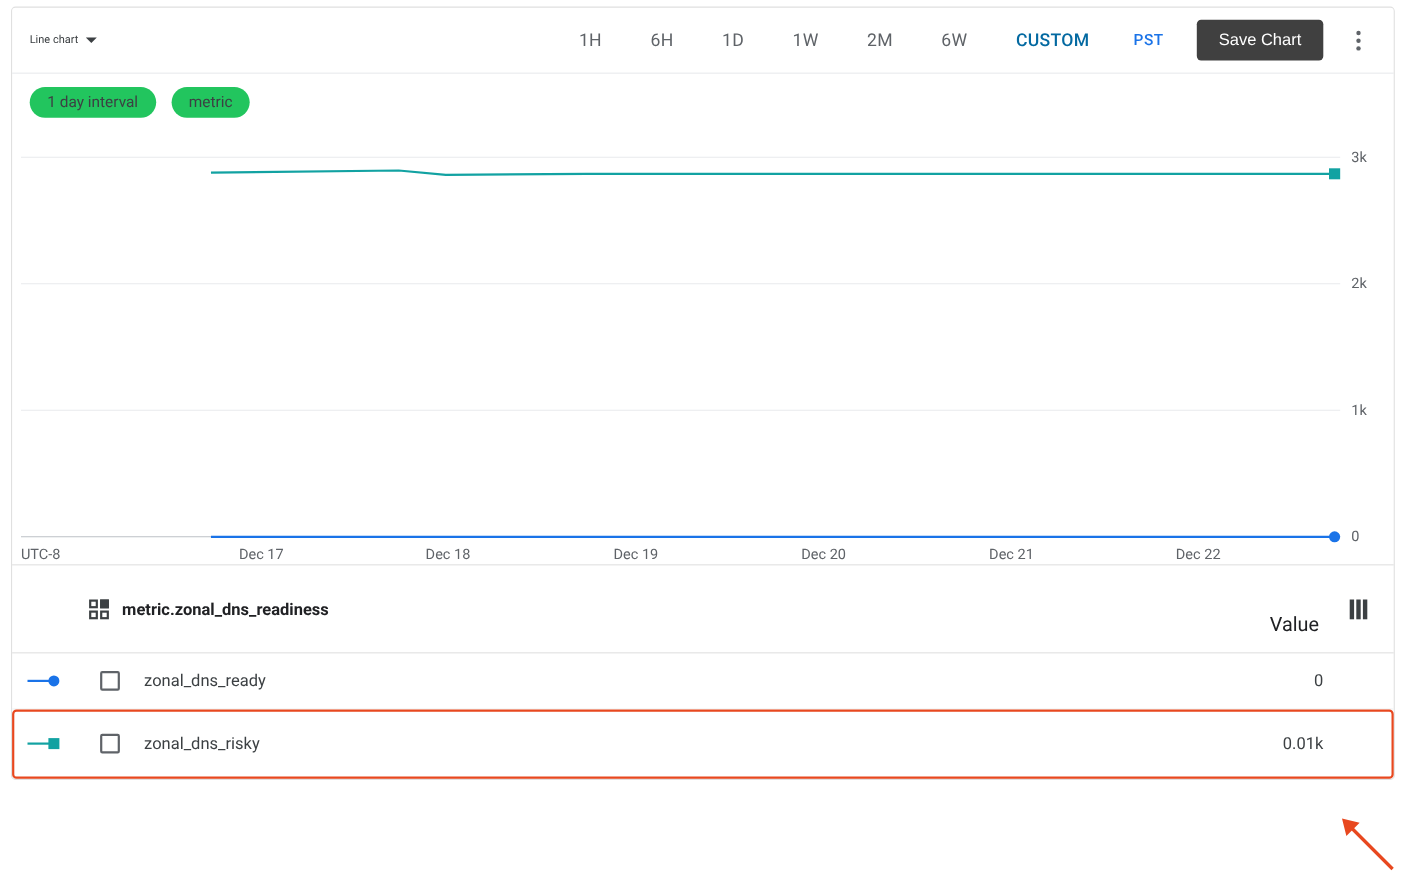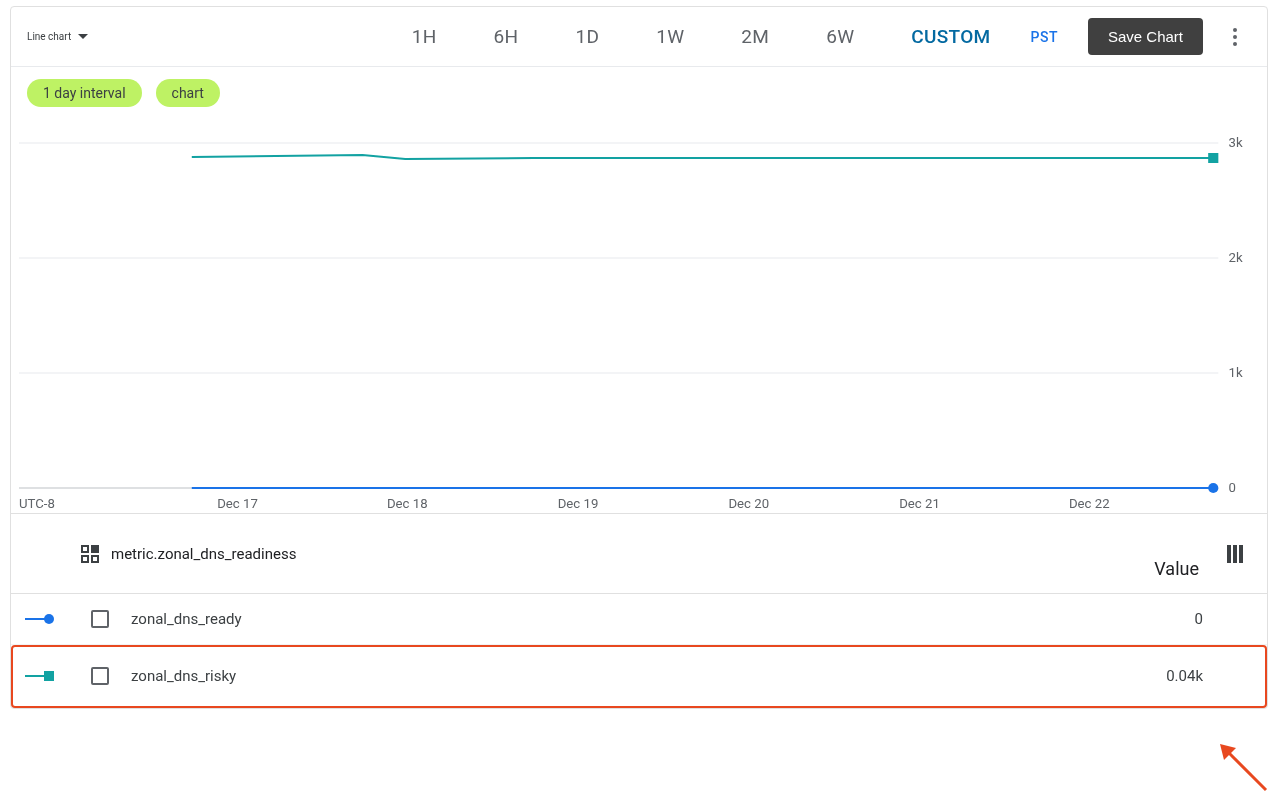--- a/index.html
+++ b/index.html
@@ -28,23 +28,23 @@
     display: flex;
     align-items: center;
     gap: 6px;
     font-size: 10px;
     color: #3c4043;
     cursor: pointer;
   }
   .period-tabs {
     display: flex;
     align-items: center;
-    gap: 57px;
+    gap: 44px;
     margin-left: auto;
-    font-size: 19px;
+    font-size: 16px;
     color: #5f6368;
     letter-spacing: 0.3px;
   }
   .period-tab { cursor: pointer; }
   .period-tab.active { color: #0369a1; font-weight: 500; }
   .tz-label {
     margin-left: 40px;
     color: #1a73e8;
     font-weight: 500;
     letter-spacing: 0.5px;
@@ -73,21 +73,21 @@
   .more-btn span {
     width: 4px; height: 4px; border-radius: 50%; background: #5f6368;
   }
   
   .pill-row {
     display: flex;
     gap: 14px;
     padding: 12px 16px 0 16px;
   }
   .pill {
-    background: #bef264;
+    background: #22c55e;
     border-radius: 18px;
     padding: 6px 16px;
     font-size: 14px;
     color: #3c4043;
     cursor: pointer;
   }
   
   .chart-wrap {
     position: relative;
     height: 390px;
@@ -105,21 +105,21 @@
   }
   
   .legend-header {
     display: flex;
     align-items: center;
     border-top: 1px solid #e0e0e0;
     border-bottom: 1px solid #e0e0e0;
     padding: 14px 24px 14px 70px;
     gap: 12px;
   }
-  .metric-name { font-weight: 400; font-size: 15px; text-align: center; }
+  .metric-name { font-weight: 700; font-size: 15px; text-align: center; }
   .push-right { margin-left: auto; }
   .value-header { font-weight: 400; font-size: 18px; margin-top: 30px; }
   .col-icon { display: inline-flex; gap: 2px; align-items:center; }
   .col-icon span { width: 4px; height: 18px; background: #3c4043; }
   .legend-row {
     display: flex;
     padding: 16px 24px 16px 14px;
     gap: 14px;
     border-bottom: 1px solid #f1f3f4;
   }
@@ -195,21 +195,21 @@
     <button class="save-btn">Save Chart</button>
     <div class="more-btn">
       <span></span>
         <span></span>
         <span></span>
     </div>
   </div>
 
   <div class="pill-row">
     <span class="pill">1 day interval</span>
-    <span class="pill">chart</span>
+    <span class="pill">metric</span>
   </div>
 
   <div class="chart-wrap">
     <svg class="chart-svg" viewBox="0 0 1220 390" preserveAspectRatio="none">
 
       <g>
         <line x1="0" y1="20" x2="1180" y2="20" stroke="#e8eaed"></line>
         <text class="y-tick-label" x="1190" y="24">3k</text>
         <line x1="0" y1="135" x2="1180" y2="135" stroke="#e8eaed"></line>
         <text class="y-tick-label" x="1190" y="139">2k</text>
@@ -267,21 +267,21 @@
     <span class="value-cell">0</span>
   </div>
 
   <div class="legend-row highlight-row">
     <span class="series-glyph">
       <span class="series-line" style="background:#12a2a2;"></span>
       <span class="series-dot-square" style="background:#12a2a2;"></span>
     </span>
     <span class="checkbox"></span>
     <span class="series-name">zonal_dns_risky</span>
-    <span class="value-cell">0.04k</span>
+    <span class="value-cell">0.01k</span>
   </div>
 
 </div>
 
 <svg class="arrow" width="60" height="60">
   <line x1="50" y1="50" x2="10" y2="10" stroke="#e8481f" stroke-width="3"></line>
   <polygon points="4,4 20,8 8,20" fill="#e8481f"></polygon>
 </svg>
 
 </body></html>

